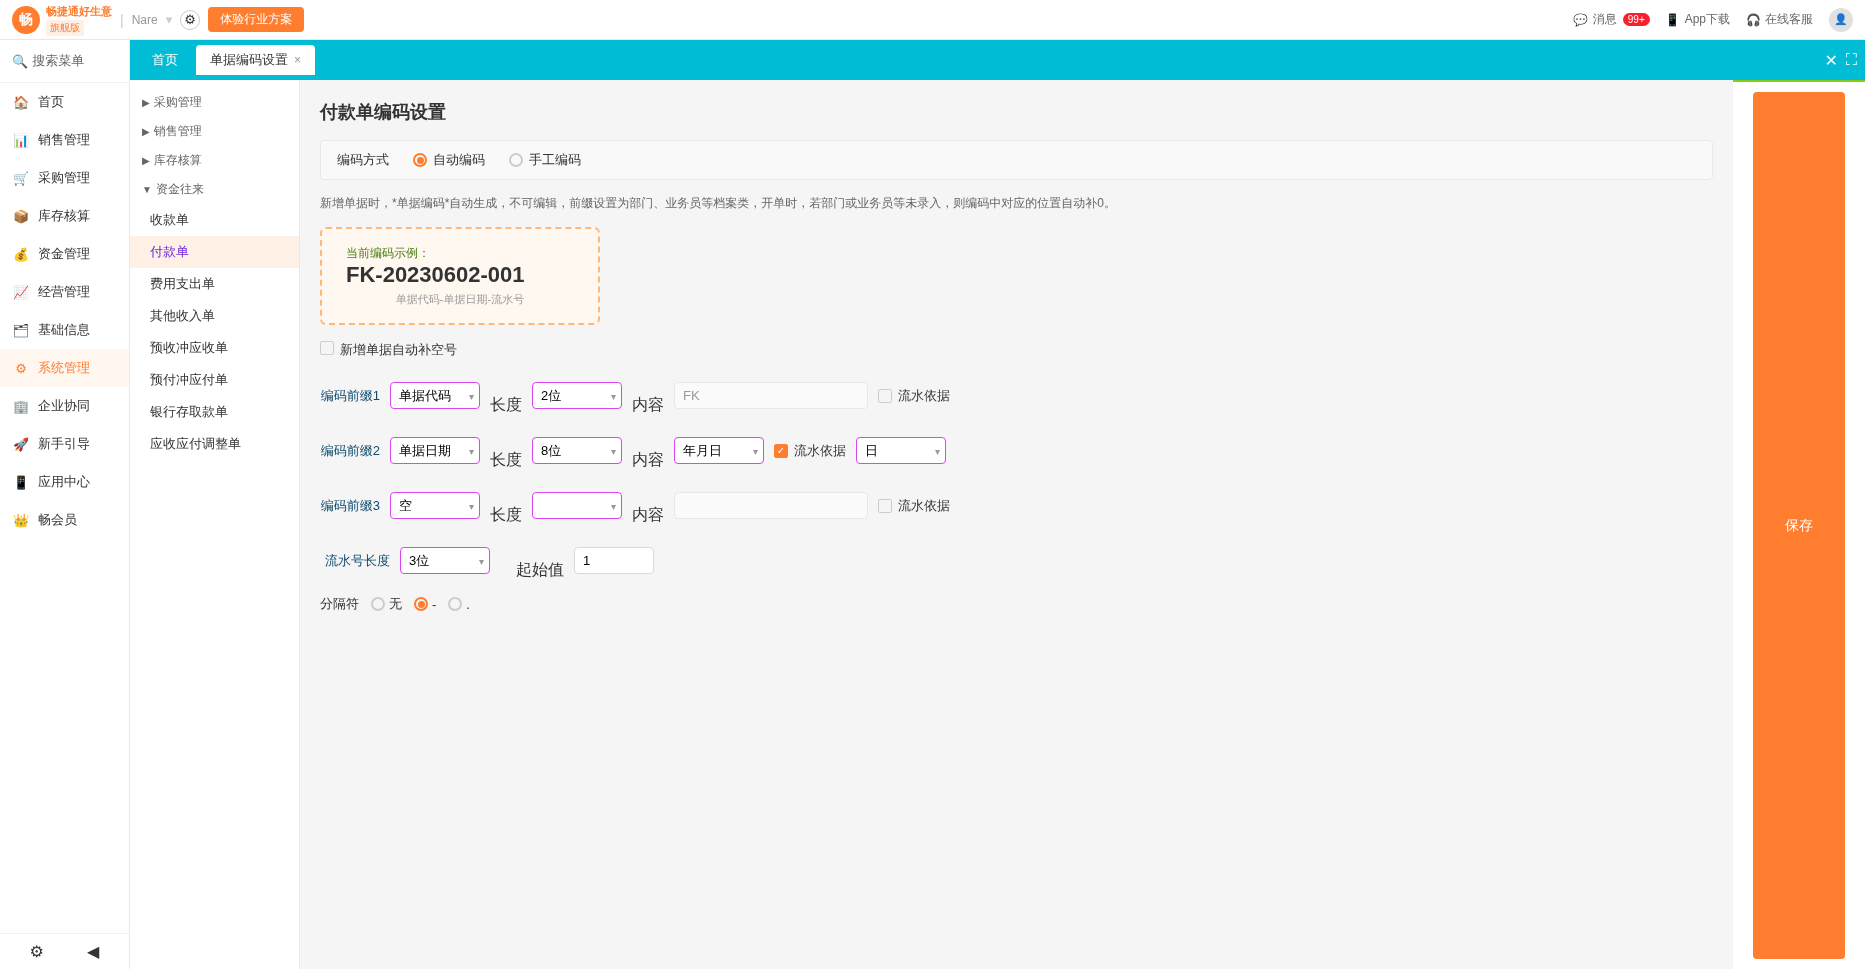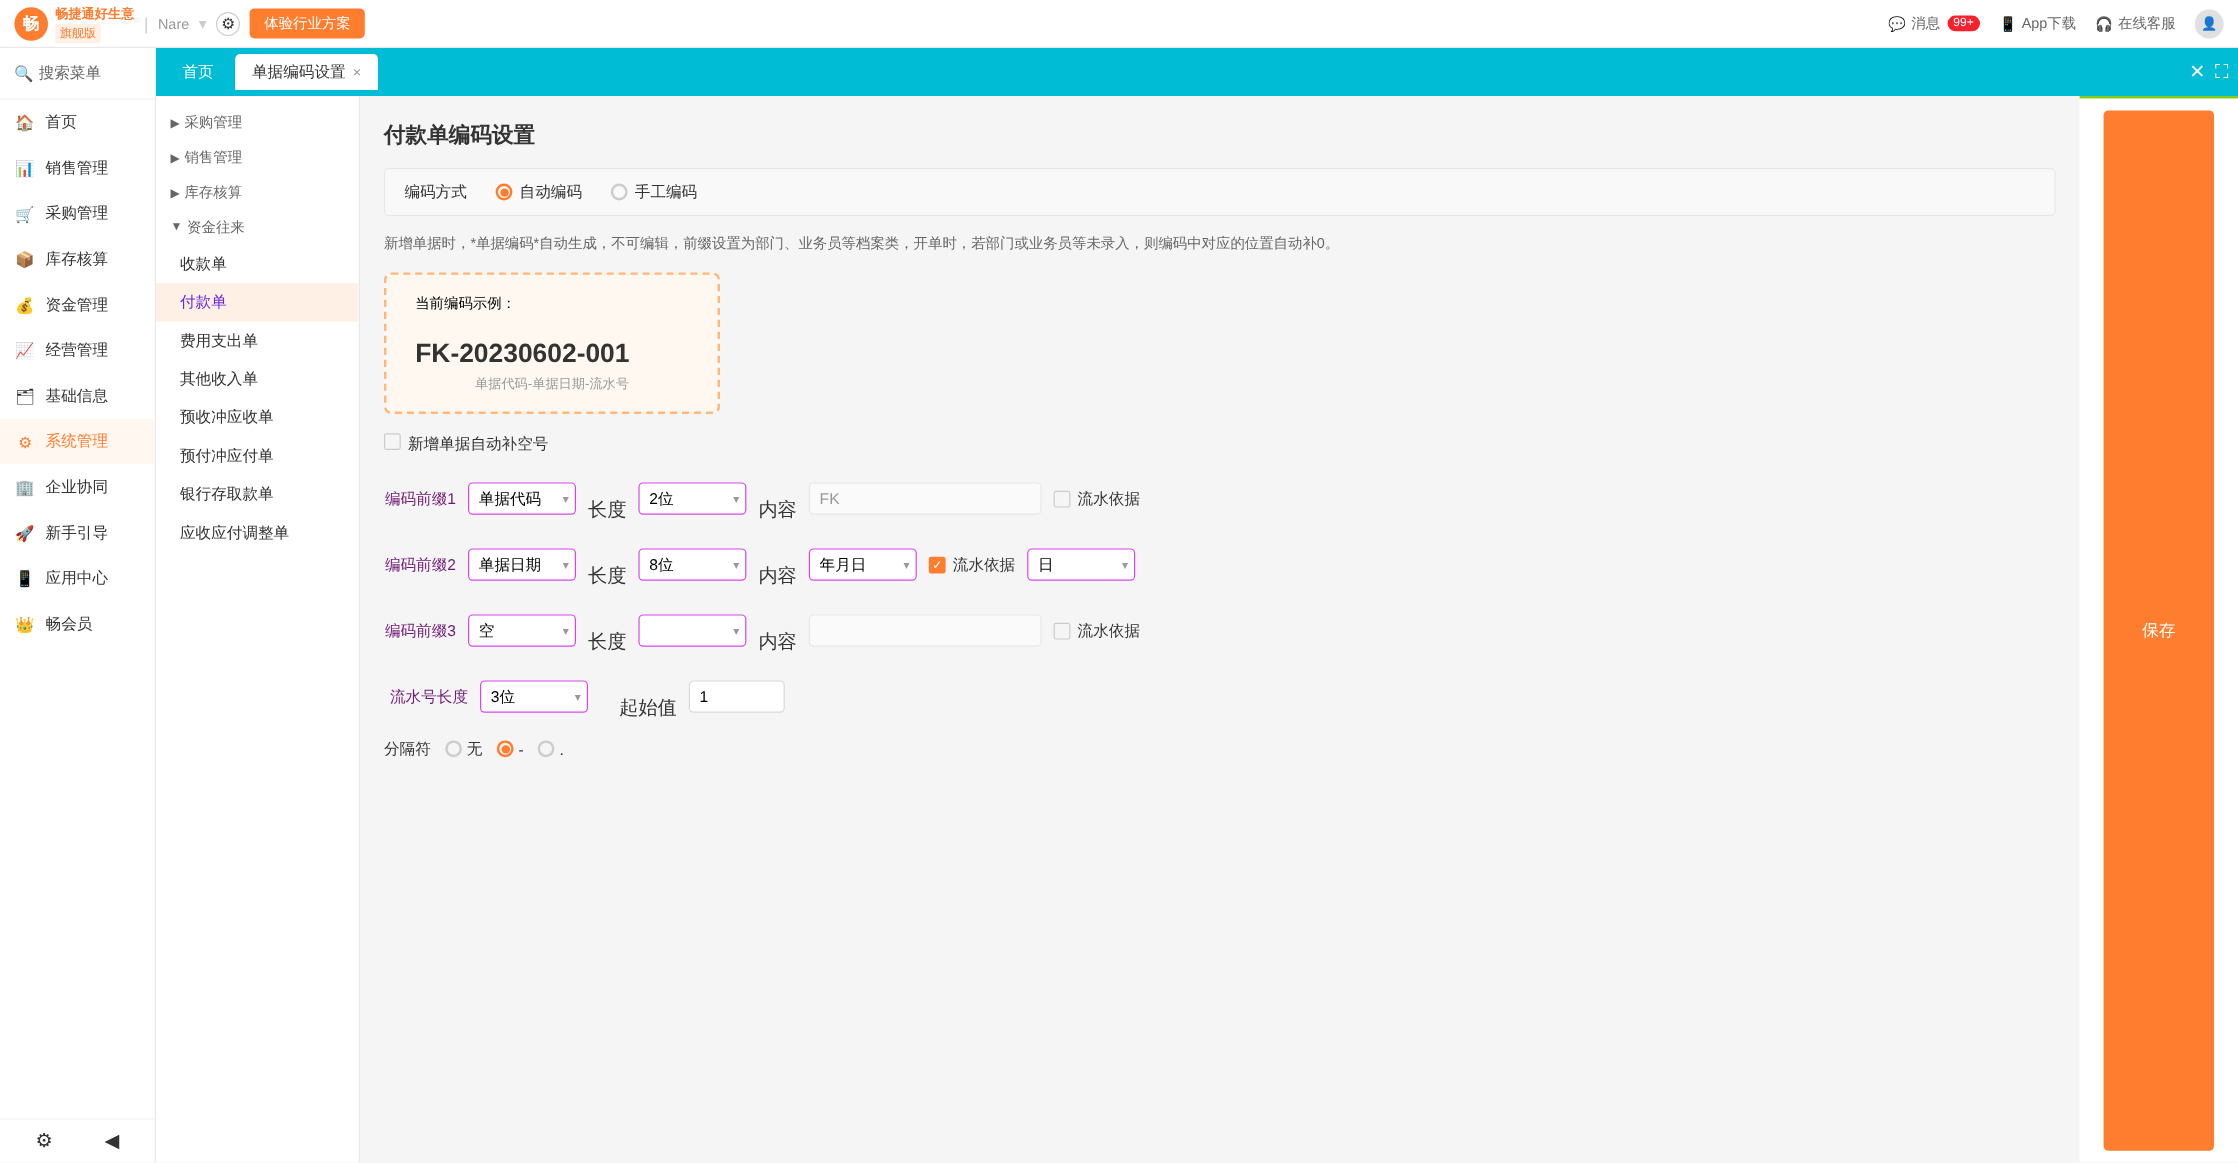--- a/index.html
+++ b/index.html
@@ -146,35 +146,35 @@
     
     .code-preview {
       background: #fff8f0;
       border: 2px dashed #ffb87a;
       border-radius: 6px;
       padding: 16px 24px;
       display: inline-block;
       margin-bottom: 16px;
       min-width: 280px;
     }
-    .code-preview-label { font-size: 12px; color: #000000; margin-bottom: 20px; }
+    .code-preview-label { font-size: 12px; color: #4d7c0f; margin-bottom: 0; }
     .code-preview-value { font-size: 22px; font-weight: bold; color: #333; }
     .code-preview-sub { font-size: 11px; color: #999; margin-top: 4px; text-align: center; }
 
     
     .checkbox-row { display: flex; align-items: flex-start; gap: 6px; margin-bottom: 16px; font-size: 13px; color: #333; }
     .checkbox-box {
       width: 14px; height: 14px; border: 1px solid #ccc; border-radius: 2px;
       display: flex; align-items: center; justify-content: center;
     }
     .checkbox-box.checked { background: #ff7d2e; border-color: #ff7d2e; color: #fff; font-size: 10px; }
 
     
     .form-row { display: flex; align-items: center; gap: 10px; margin-bottom: 14px; flex-wrap: wrap; }
-    .form-label { width: 60px; font-size: 13px; color: #701a75; text-align: right; flex-shrink: 0; }
+    .form-label { width: 60px; font-size: 13px; color: #0c4a6e; text-align: right; flex-shrink: 0; }
     .select-wrapper {
       position: relative; display: inline-block;
     }
     .select-wrapper select {
       border: 1px solid #d946ef; border-radius: 4px; padding: 5px 24px 5px 8px;
       font-size: 13px; background: #fff; appearance: none; cursor: pointer; min-width: 90px;
     }
     .select-wrapper::after {
       content: '▾'; position: absolute; right: 6px; top: 50%; transform: translateY(-50%);
       pointer-events: none; font-size: 10px; color: #999;

